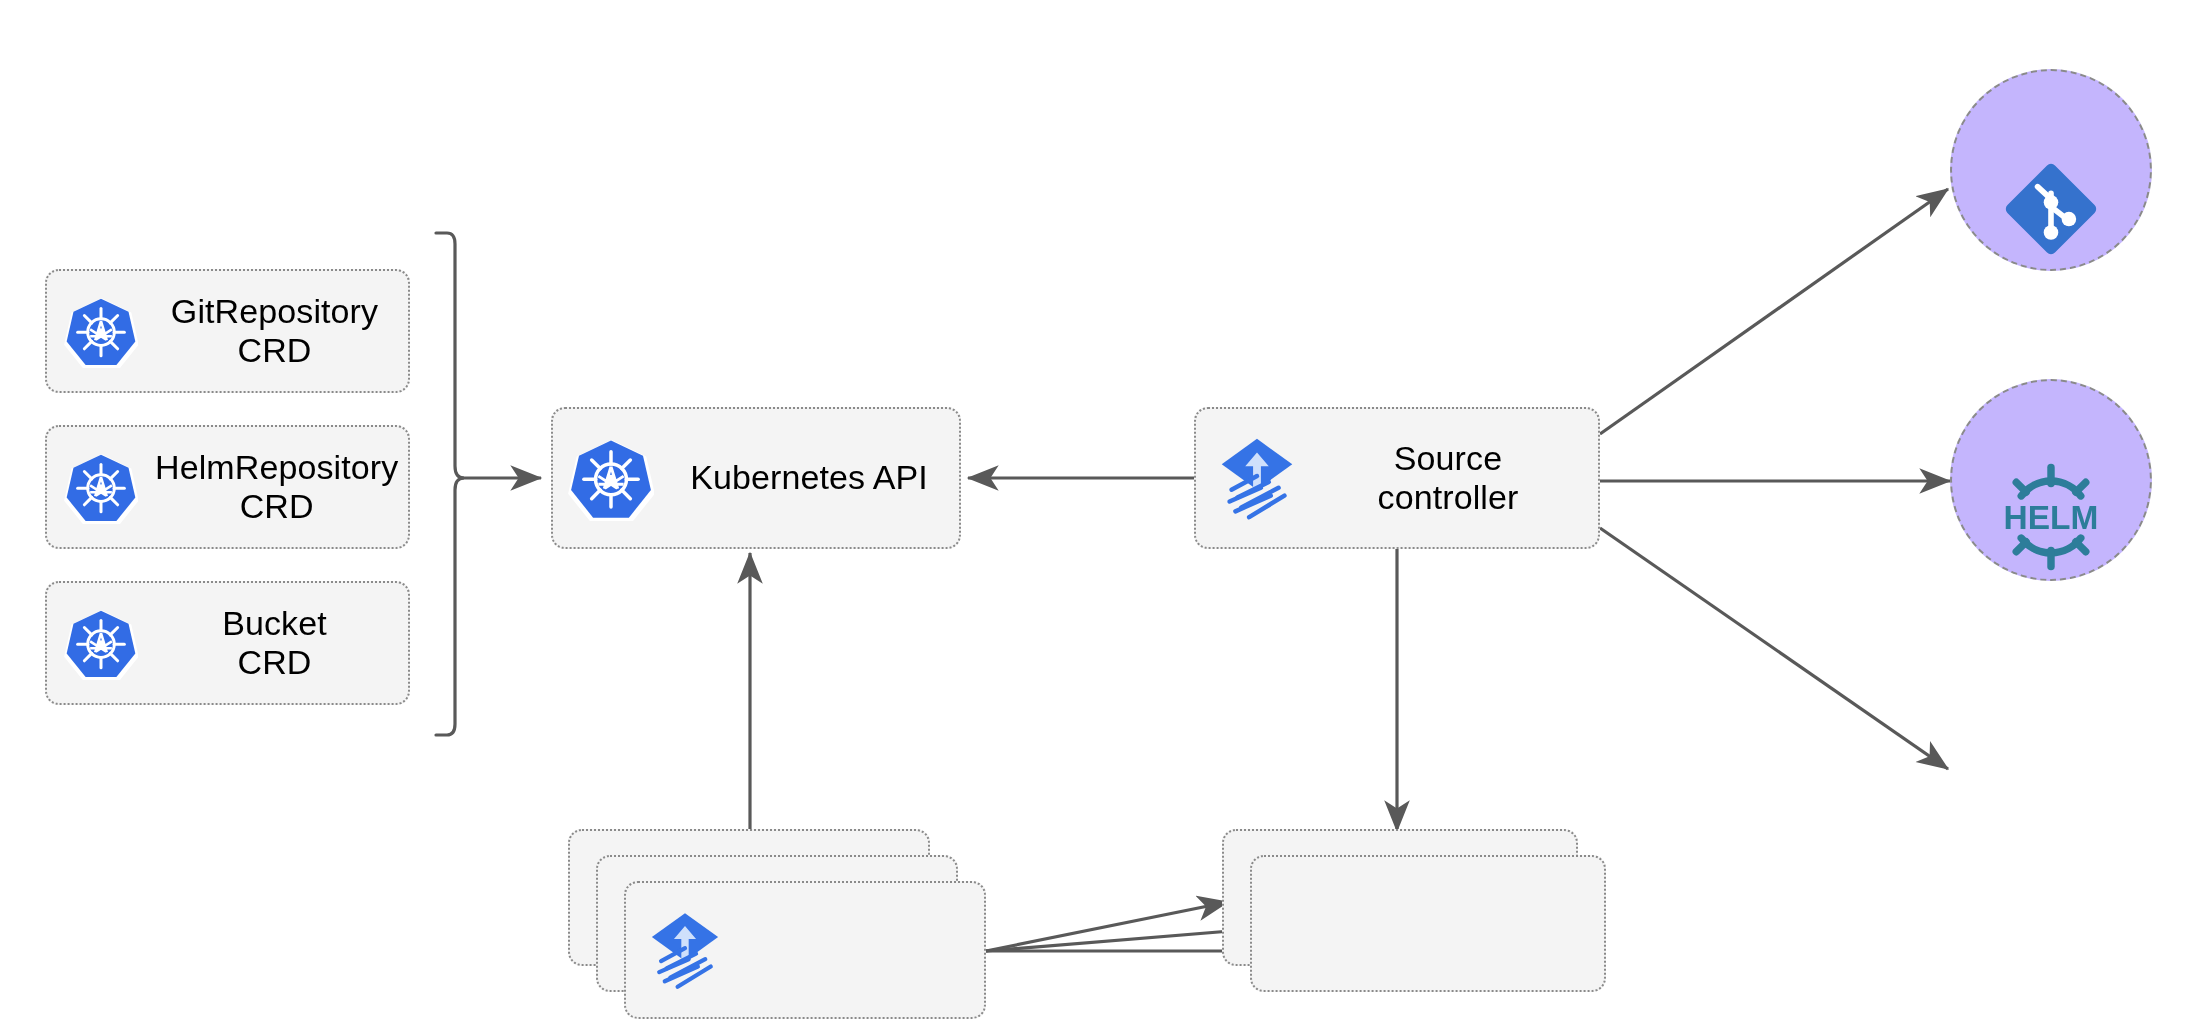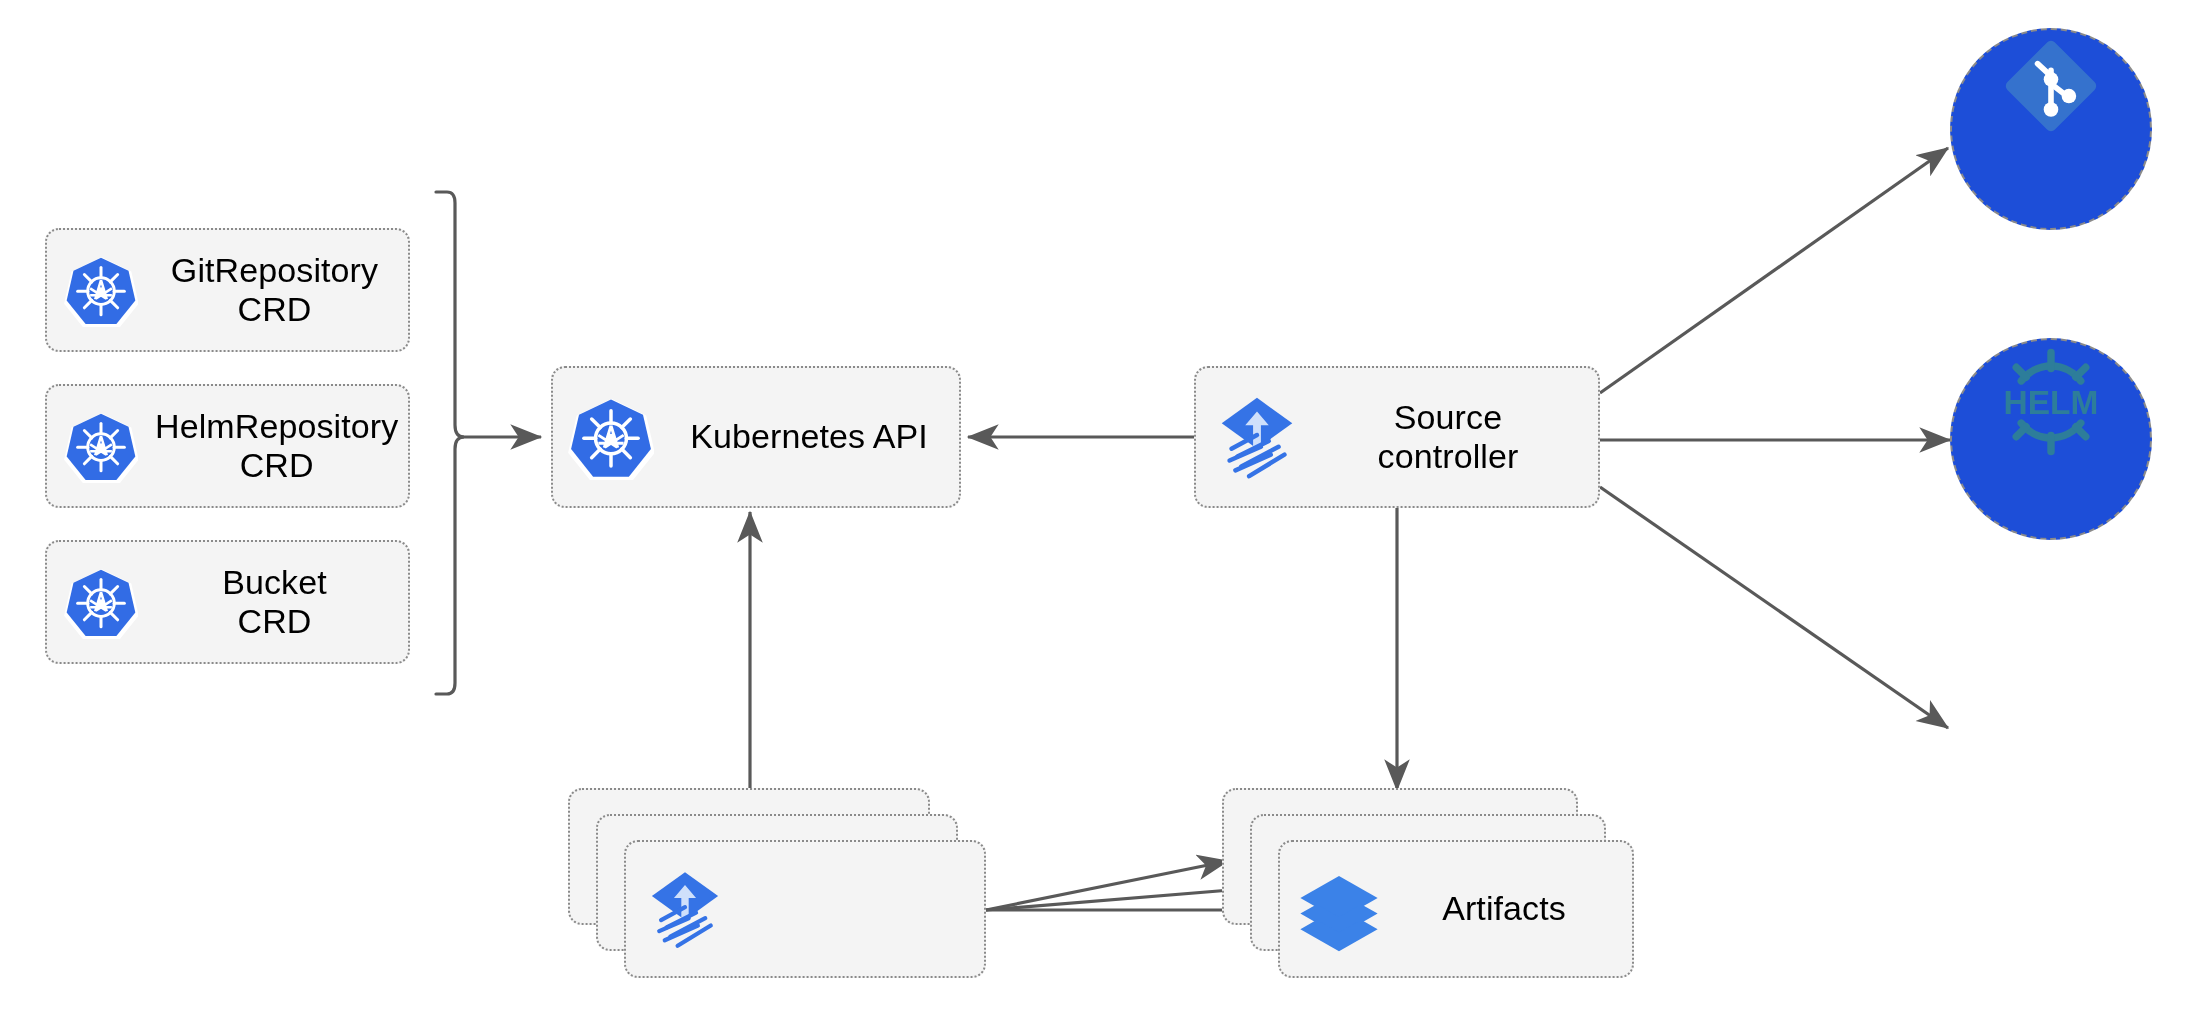--- a/index.html
+++ b/index.html
@@ -2,21 +2,21 @@
 <html><head>
 <meta charset="utf-8">
 <style>
   * { box-sizing: border-box; margin: 0; padding: 0; }
   html, body {
     width: 2196px; height: 1030px;
     background: #ffffff;
     font-family: "Liberation Sans", sans-serif;
     overflow: hidden;
   }
-  #stage { position: relative; width: 2196px; height: 754px; }
+  #stage { position: relative; width: 2196px; height: 754px; margin-top: 41px; }
 
   
   .card {
     position: absolute;
     background: #f4f4f4;
     border: 2px dotted #8a8a8a;
     border-radius: 14px;
     display: flex;
     align-items: center;
   }
@@ -34,23 +34,23 @@
 
   .icon-slot {
     flex: 0 0 auto;
     display: flex; align-items: center; justify-content: center;
   }
 
   
   .circle {
     position: absolute;
     border-radius: 50%;
-    background: #1d4ed8;
+    background: #c4b5fd;
     border: 2.5px dashed #8a8a8a;
-    display: flex; align-items: flex-start; justify-content: center;
+    display: flex; align-items: flex-end; justify-content: center;
   }
 
   
   #wires { position: absolute; left: 0; top: 0; width: 2196px; height: 1030px; pointer-events: none; }
 </style>
 </head>
 <body>
 
 <div id="stage">
 
@@ -220,31 +220,20 @@
           <path d="M34 80 L72 60"></path>
           <path d="M28 84 L64 68"></path>
           <path d="M42 90 L78 68"></path>
         </g>
       </svg>
     </span>
   </div>
 
   <div class="card-ghost" style="left:1222px; top:788px; width:356px; height:137px;"></div>
   <div class="card-ghost" style="left:1250px; top:814px; width:356px; height:137px;"></div>
-  <div class="card" style="left:1278px; top:840px; width:356px; height:138px;">
-    <span class="icon-slot" style="width:118px;">
-      <svg width="92" height="92" viewBox="0 0 100 100">
-        <path d="M50 14 L92 38 L50 62 L8 38 Z" fill="#3b82e8"></path>
-        <path d="M50 44 L68 54 L50 64 L32 54 Z M22 48 L8 56 L50 80 L92 56 L78 48 L50 64 Z" fill="#ffffff" opacity="0"></path>
-        <path d="M8 55 L26 44.8 L50 58.6 L74 44.8 L92 55 L50 79 Z" fill="#3b82e8"></path>
-        <path d="M8 72 L26 61.8 L50 75.6 L74 61.8 L92 72 L50 96 Z" fill="#3b82e8"></path>
-      </svg>
-    </span>
-    <span class="node-label" style="flex:1; padding-right:22px;">Artifacts</span>
-  </div>
 
   <div class="circle" style="left:1950px; top:28px; width:202px; height:202px;">
     <span>
       <svg width="112" height="112" viewBox="0 0 100 100">
         <rect x="20" y="20" width="60" height="60" rx="5" transform="rotate(45 50 50)" fill="#3572cd"></rect>
         <g stroke="#ffffff" stroke-width="5" fill="none" stroke-linecap="round">
           <line x1="50" y1="70" x2="50" y2="36"></line>
           <path d="M50 48 L63 58"></path>
           <line x1="38" y1="30" x2="52" y2="43"></line>
         </g>

